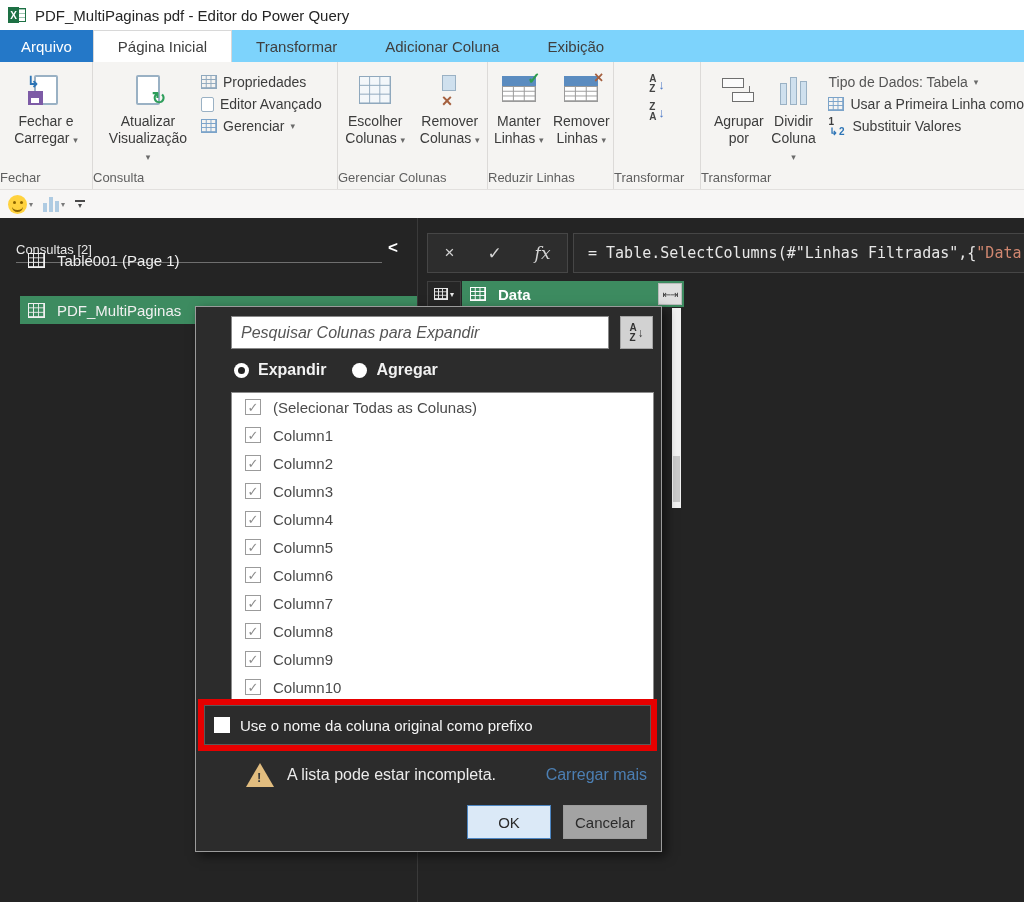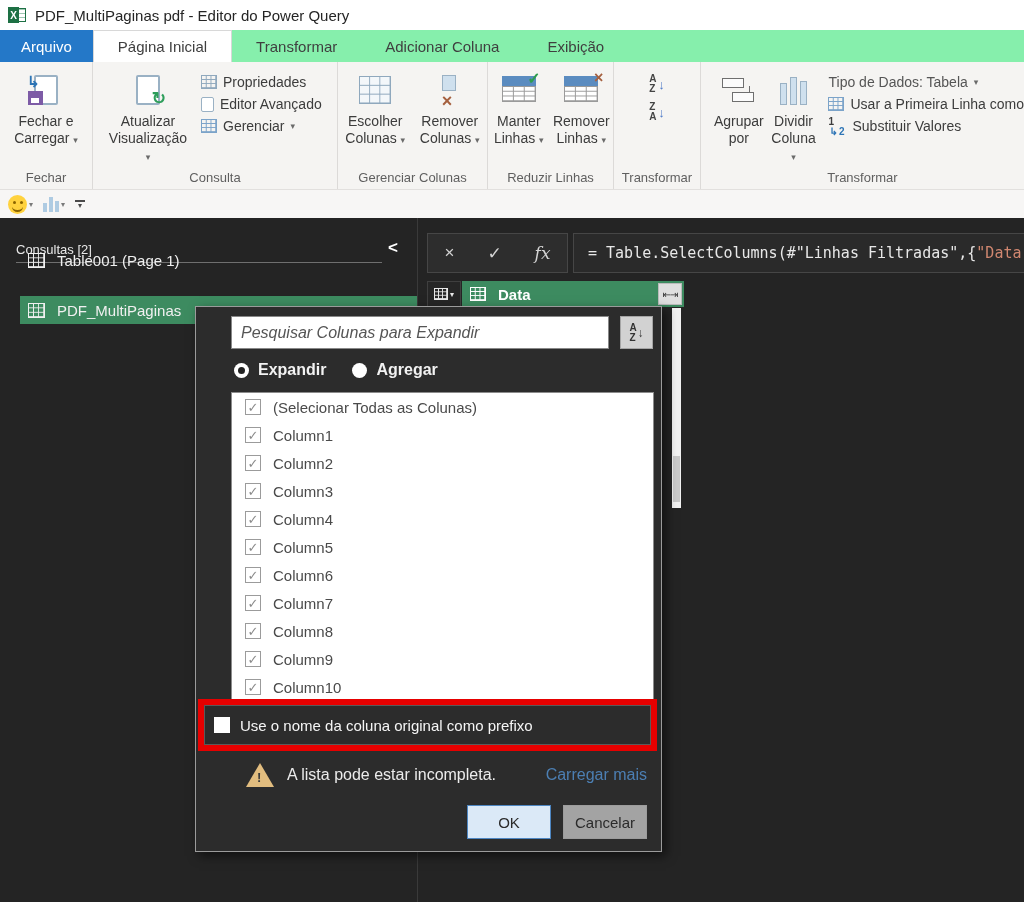--- a/index.html
+++ b/index.html
@@ -7,28 +7,28 @@
   #screen { position:relative; width:1024px; height:902px; background:#242424; overflow:hidden; }
 
   
   .titlebar { position:absolute; left:0; top:0; width:1024px; height:30px; background:#ffffff; display:flex; align-items:center; }
   .xl-ico { width:18px; height:16px; margin-left:8px; position:relative; }
   .xl-ico .blk { position:absolute; left:0; top:0; width:11px; height:16px; background:#1d7044; color:#fff; font-size:10px; font-weight:bold; display:flex; align-items:center; justify-content:center; }
   .xl-ico .sheet { position:absolute; right:0; top:1px; width:8px; height:14px; background:#fff; border:1px solid #1d7044;
       background-image:linear-gradient(#9fc7b2 1px, transparent 1px); background-size:100% 4px; }
   .title-text { margin-left:9px; font-size:15px; color:#252525; }
 
-  .tabstrip { position:absolute; left:0; top:30px; width:1024px; height:32px; background:#86efac; display:flex; align-items:stretch; }
+  .tabstrip { position:absolute; left:0; top:30px; width:1024px; height:32px; background:#7dd3fc; display:flex; align-items:stretch; }
   .tab { display:flex; align-items:center; padding:15px 24px; font-size:15px; color:#3f3f3f; }
   .tab.file { background:#2478c8; color:#fff; padding:0 21px; }
   .tab.active { background:#ffffff; border:1px solid #d8d8d8; border-bottom:none; color:#3f3f3f; }
 
   .ribbon { position:absolute; left:0; top:62px; width:1024px; height:128px; background:#f5f4f2; border-bottom:1px solid #e2e0de; display:flex; }
   .rgroup { position:relative; height:100%; border-right:1px solid #dcdad8; display:flex; align-items:flex-start; padding-top:8px; }
-  .rgroup-label { position:absolute; bottom:4px; left:0; right:0; text-align:center; font-size:13px; color:#5f5f5f; }
+  .rgroup-label { position:absolute; bottom:4px; left:0; right:0; text-align:left; font-size:13px; color:#5f5f5f; }
   .bigbtn { display:flex; flex-direction:column; align-items:center; width:72px; margin:0 2px; }
   .bigbtn .ic { height:40px; display:flex; align-items:center; justify-content:center; }
   .bigbtn .lbl { font-size:14px; color:#3c3c3c; text-align:center; line-height:17px; margin-top:3px; }
   .caret { font-size:9px; color:#6a6a6a; }
   .smallrows { display:flex; flex-direction:column; justify-content:flex-start; gap:6px; margin-left:8px; margin-top:4px; }
   .smallbtn { display:flex; align-items:center; gap:6px; font-size:14px; color:#3c3c3c; white-space:nowrap; }
 
   
   .page-ico { width:24px; height:30px; background:#fff; border:2px solid #9ab1c4; border-radius:2px; position:relative; }
   .floppy { position:absolute; left:-8px; bottom:-2px; width:15px; height:14px; background:#7d5ba6; }

